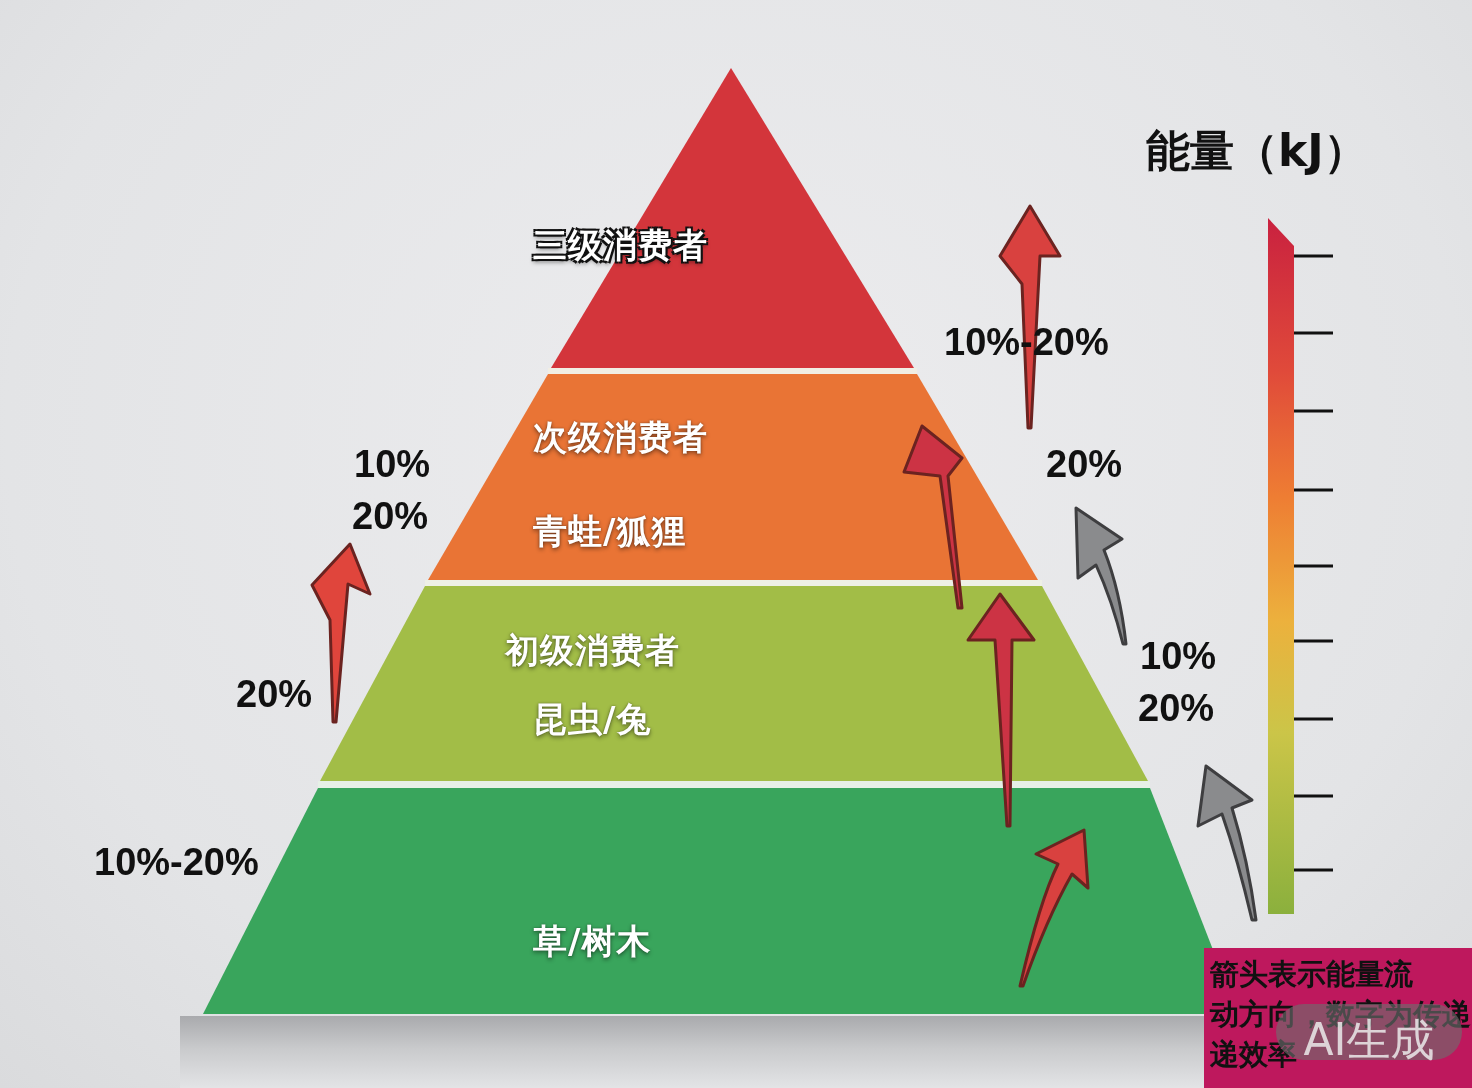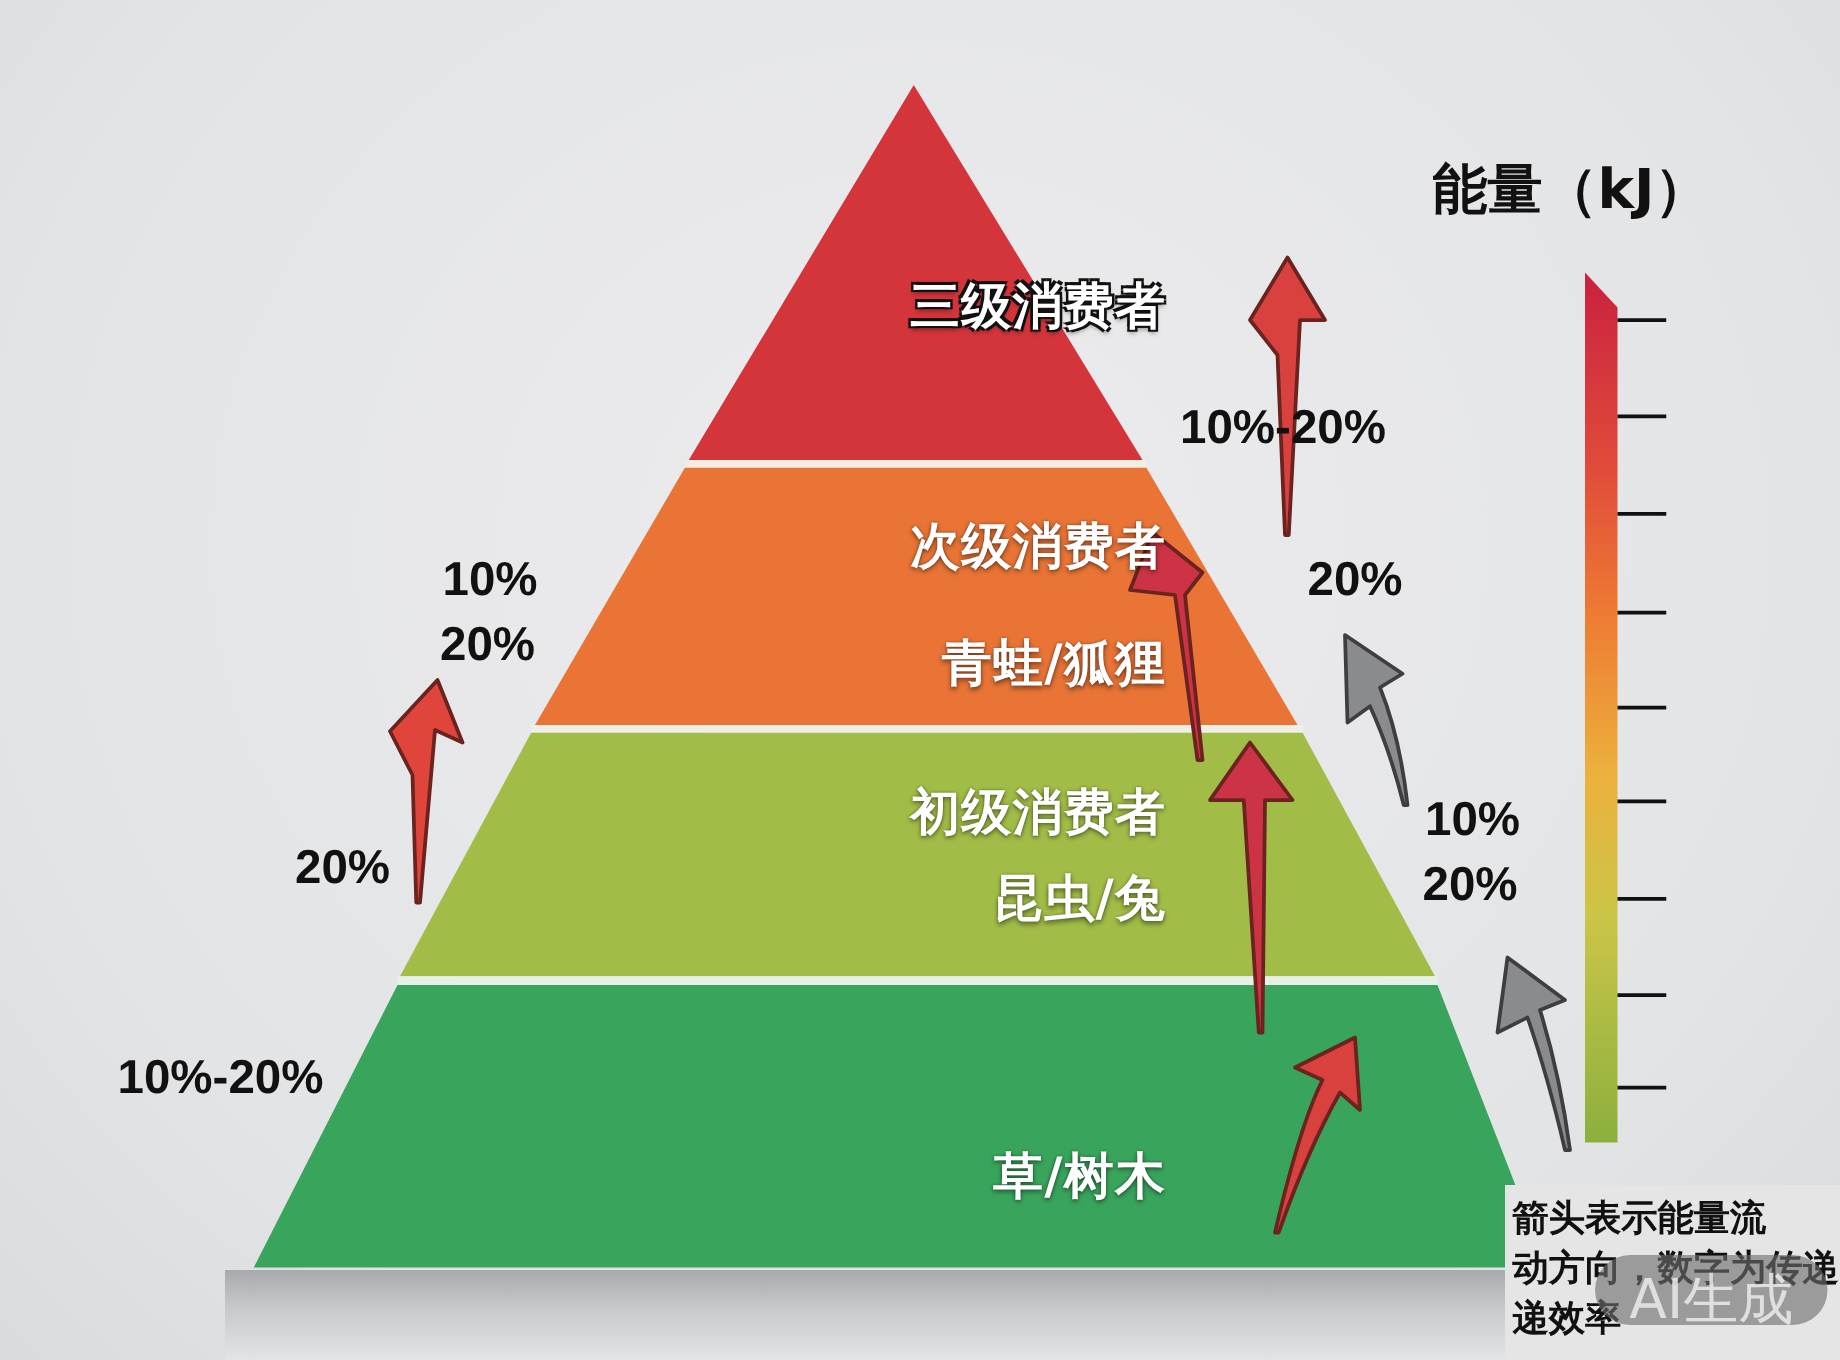--- a/index.html
+++ b/index.html
@@ -7,39 +7,39 @@
     width:1472px; height:1088px; overflow:hidden; position:relative;
     background: radial-gradient(ellipse at 50% 40%, #ececee 0%, #e3e4e6 70%, #dadbdd 100%);
     font-family: "DejaVu Sans", "Liberation Sans", sans-serif;
   }
   #stage { position:absolute; left:0; top:0; width:1472px; height:1088px; }
   .floor-shadow {
     position:absolute; left:180px; top:1016px; width:1080px; height:72px;
     background: linear-gradient(to bottom, #a9aaad 0%, #c9cacc 45%, #e3e4e6 100%);
   }
   .layer-label {
-    position:absolute; width:400px; text-align:right; color:#ffffff;
-    font-weight:bold; font-size:40px; line-height:66px; letter-spacing:1px;
+    position:absolute; width:400px; text-align:left; color:#ffffff;
+    font-weight:bold; font-size:34px; line-height:66px; letter-spacing:1px;
     text-shadow: 0 2px 4px rgba(0,0,0,0.45), 0 0 2px rgba(0,0,0,0.35);
   }
   .layer-label.top-title {
     text-shadow: -2px -2px 0 #111, 2px -2px 0 #111, -2px 2px 0 #111, 2px 2px 0 #111, 0 3px 4px rgba(0,0,0,0.5);
   }
   .pct {
     position:absolute; color:#111; font-weight:bold; font-size:38px; line-height:52px;
     font-family: "Liberation Sans", "DejaVu Sans", sans-serif;
   }
   .energy-title {
     position:absolute; left:1146px; top:108px; font-size:44px; font-weight:bold; color:#111;
     white-space:nowrap;
     margin-top:14px;
   }
   .legend-note {
     position:absolute; left:1204px; top:948px; width:268px; height:140px;
-    background:#e5e5e5; overflow:hidden;
+    background:#be185d; overflow:hidden;
   }
   .legend-note-text {
     position:absolute; left:6px; top:6px; width:300px; font-size:29px; line-height:40px;
     font-weight:bold; color:#111; white-space:nowrap;
   }
   .watermark {
     position:absolute; left:1276px; top:1004px; width:186px; height:56px; border-radius:36px;
     background: rgba(110,110,110,0.62); color: rgba(235,235,235,0.85);
     font-size:44px; line-height:72px; text-align:center; font-family:"DejaVu Sans", sans-serif;
   }
@@ -101,21 +101,21 @@
       <line x1="1294" y1="796" x2="1333" y2="796"></line>
       <line x1="1294" y1="870" x2="1333" y2="870"></line>
     </g>
   </svg>
 
   <div class="layer-label top-title" style="left:533px; top:212px;">三级消费者</div>
 
   <div class="layer-label" style="left:533px; top:404px;">次级消费者</div>
   <div class="layer-label" style="left:533px; top:472px;margin-top:26px;">青蛙/狐狸</div>
 
-  <div class="layer-label" style="left:533px; top:617px;">初级消费者</div>
+  <div class="layer-label" style="left:505px; top:617px;">初级消费者</div>
   <div class="layer-label" style="left:533px; top:686px;">昆虫/兔</div>
 
   <div class="layer-label" style="left:533px; top:908px;">草/树木</div>
 
   <div class="pct" style="left:944px; top:316px;">10%-20%</div>
   <div class="pct" style="left:1046px; top:438px;">20%</div>
   <div class="pct" style="left:1140px; top:630px;">10%</div>
   <div class="pct" style="left:1138px; top:682px;">20%</div>
   <div class="pct" style="left:354px; top:438px;">10%</div>
   <div class="pct" style="left:352px; top:490px;">20%</div>

